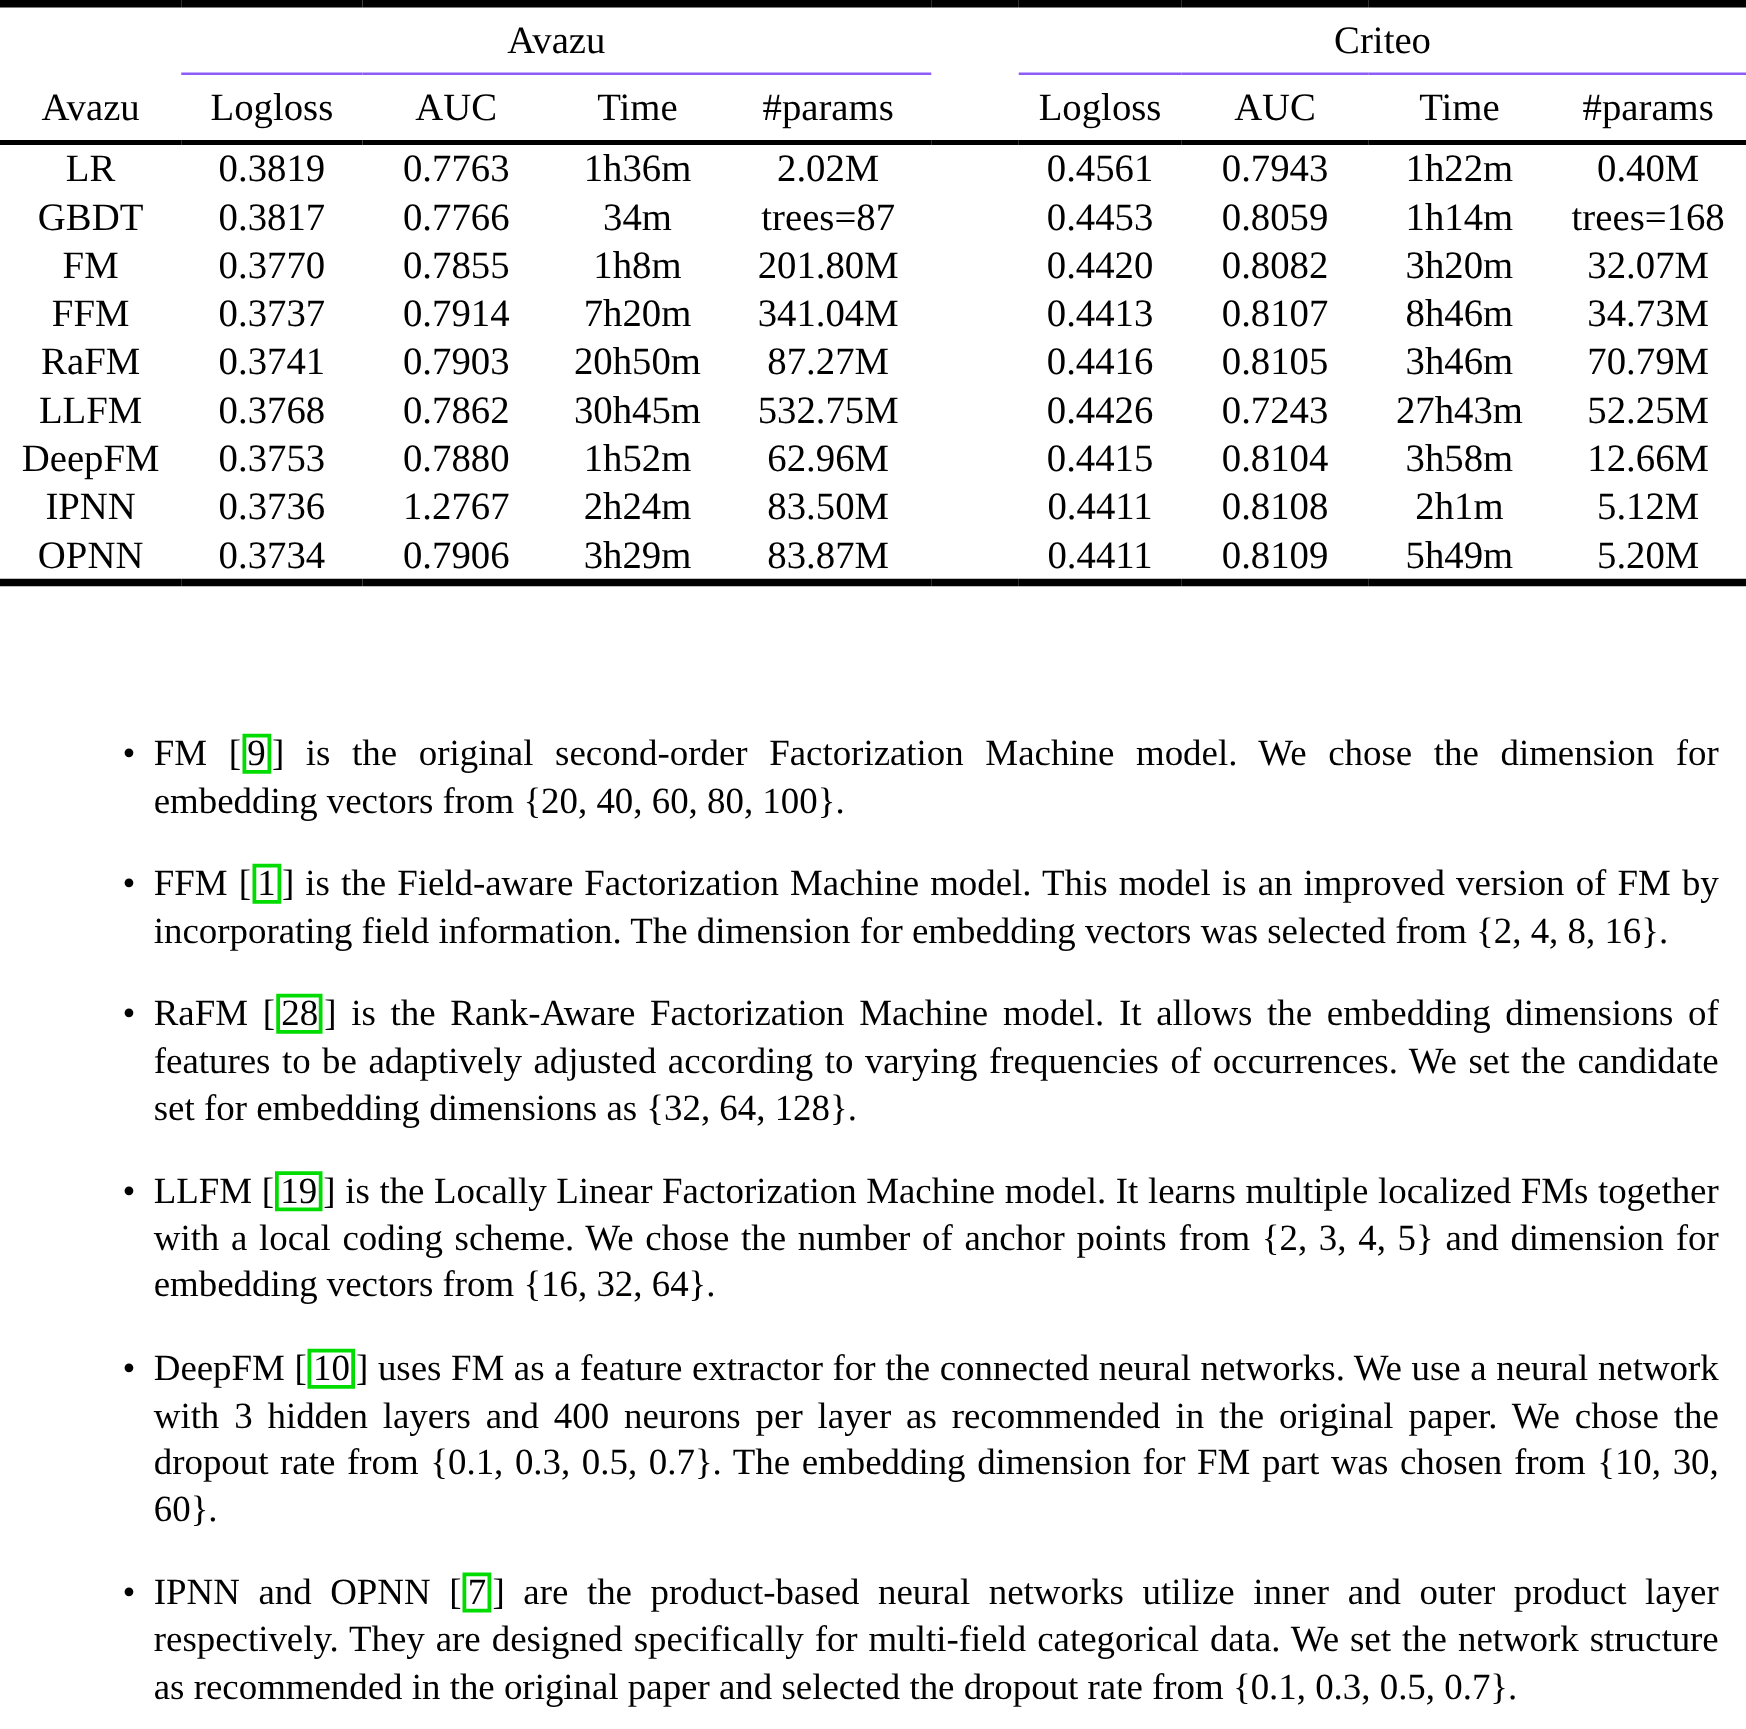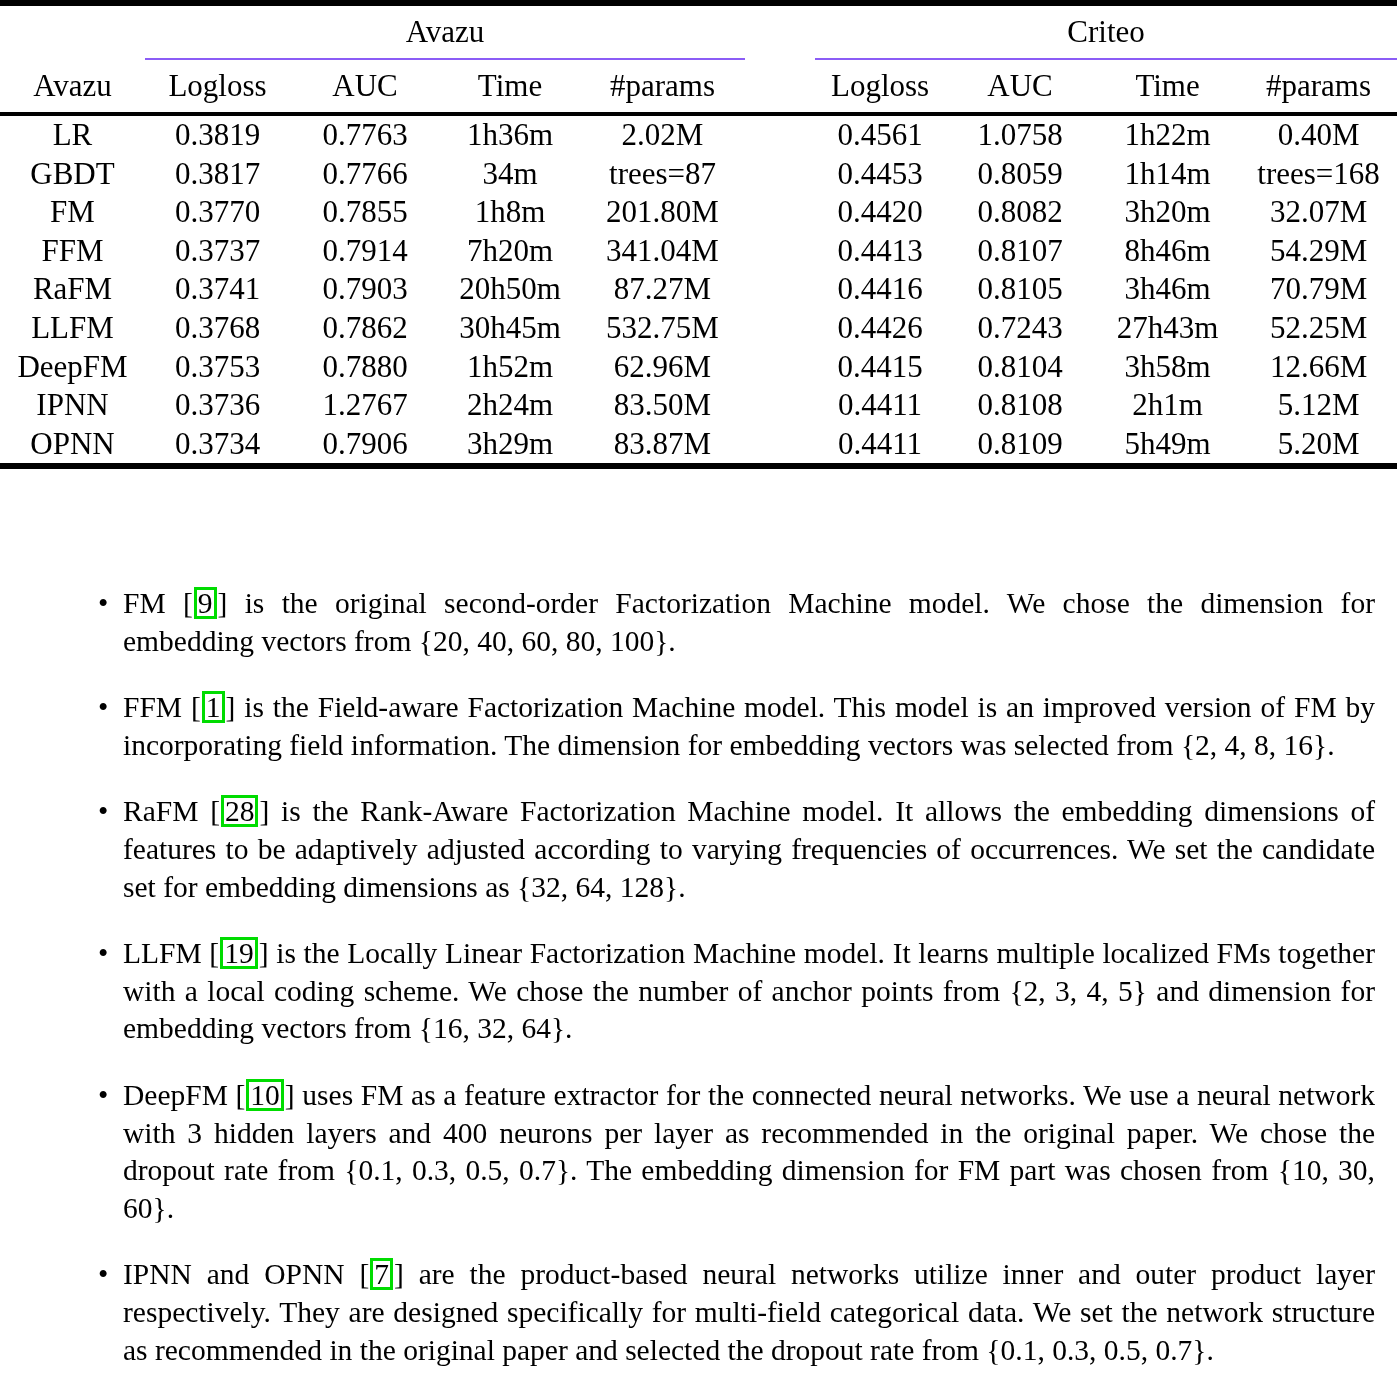--- a/index.html
+++ b/index.html
@@ -118,21 +118,21 @@
     </thead>
     <tbody id="table-body">
         <tr>
           <td>LR</td>
           <td>0.3819</td>
           <td>0.7763</td>
           <td>1h36m</td>
           <td>2.02M</td>
           <td></td>
           <td>0.4561</td>
-          <td>1.0758</td>
+          <td>0.7943</td>
           <td>1h22m</td>
           <td>0.40M</td>
         </tr>
         <tr>
           <td>GBDT</td>
           <td>0.3817</td>
           <td>0.7766</td>
           <td>34m</td>
           <td>trees=87</td>
           <td></td>
@@ -156,21 +156,21 @@
         <tr>
           <td>FFM</td>
           <td>0.3737</td>
           <td>0.7914</td>
           <td>7h20m</td>
           <td>341.04M</td>
           <td></td>
           <td>0.4413</td>
           <td>0.8107</td>
           <td>8h46m</td>
-          <td>54.29M</td>
+          <td>34.73M</td>
         </tr>
         <tr>
           <td>RaFM</td>
           <td>0.3741</td>
           <td>0.7903</td>
           <td>20h50m</td>
           <td>87.27M</td>
           <td></td>
           <td>0.4416</td>
           <td>0.8105</td>

